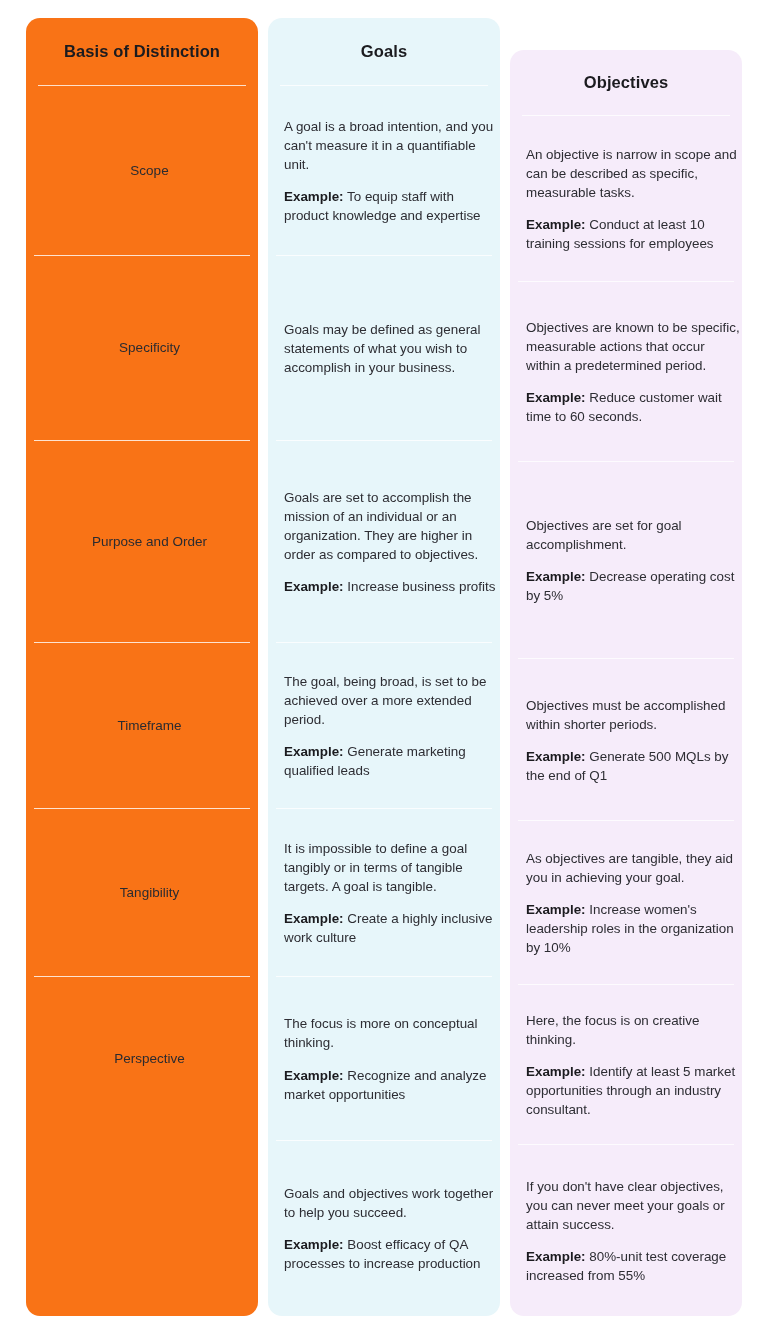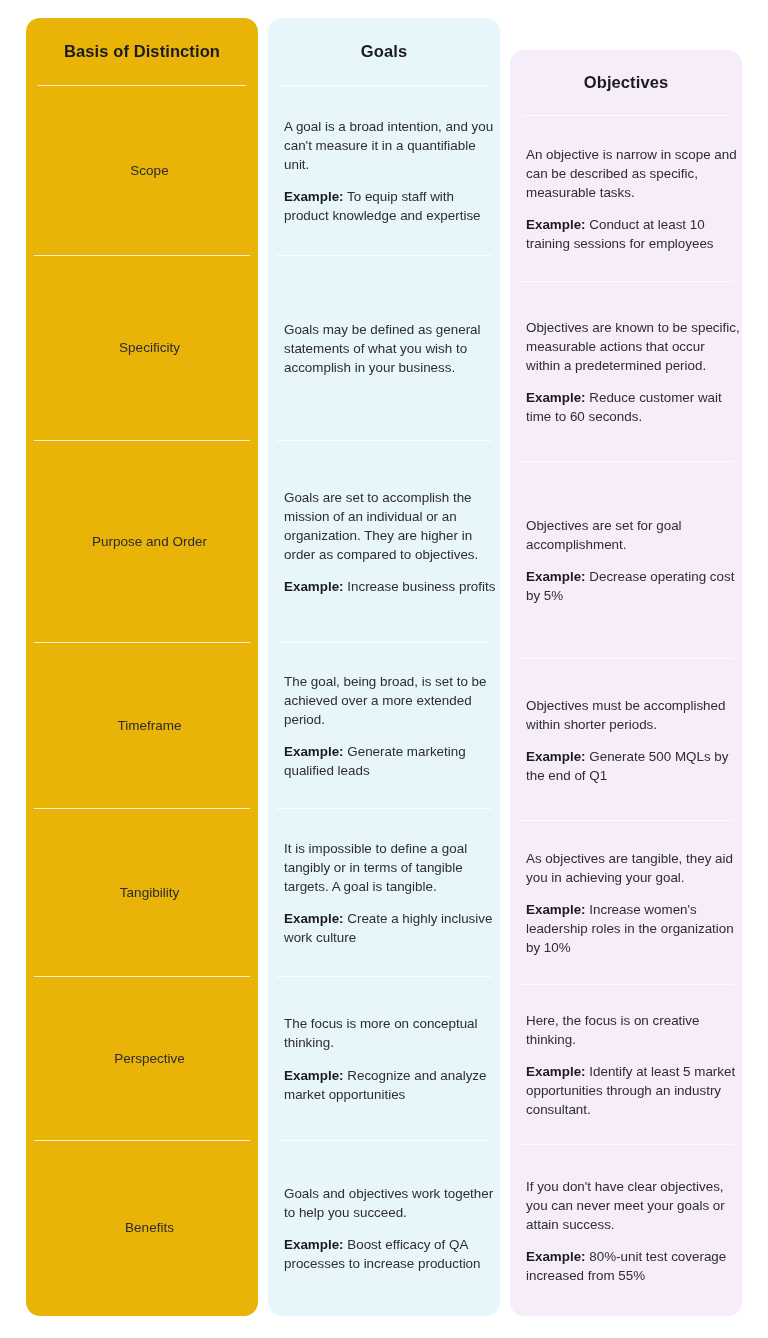--- a/index.html
+++ b/index.html
@@ -25,21 +25,21 @@
   }
   .col {
     box-sizing: border-box;
     flex: 0 0 232px;
     width: 232px;
     border-radius: 14px;
     overflow: hidden;
     display: flex;
     flex-direction: column;
   }
-  .col-basis   { background: #eab308; }
+  .col-basis   { background: #f97316; }
   .col-goals   { background: #e7f6fa; }
   .col-objectives { background: #f6ecfa; margin-top: 32px; }
 
   
   .hcell {
     box-sizing: border-box;
     height: 68px;
     display: flex;
     align-items: center;
     justify-content: center;
@@ -137,23 +137,20 @@
     </div>
     <div class="cell label-cell r3">
       <span class="rowlabel">Timeframe</span>
     </div>
     <div class="cell label-cell r4">
       <span class="rowlabel">Tangibility</span>
     </div>
     <div class="cell label-cell r5">
       <span class="rowlabel">Perspective</span>
     </div>
-    <div class="cell label-cell r6">
-      <span class="rowlabel">Benefits</span>
-    </div>
   </div>
 
   <div class="col col-goals">
     <div class="hcell">
       <span class="htitle">Goals</span>
     </div>
 
     <div class="cell r0">
       <p>A goal is a broad intention, and you can't measure it in a quantifiable unit.</p>
       <p><span class="ex-label">Example:</span> <span>To equip staff with product knowledge and expertise</span></p>

